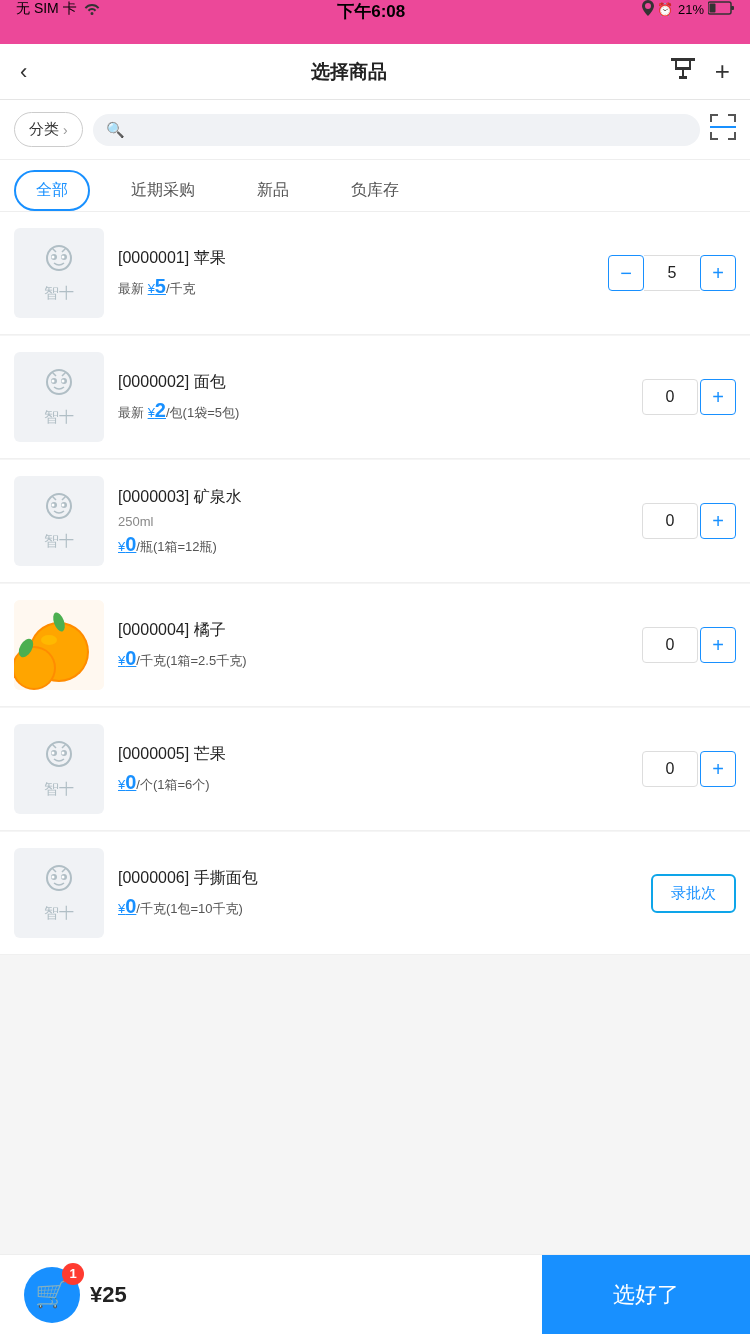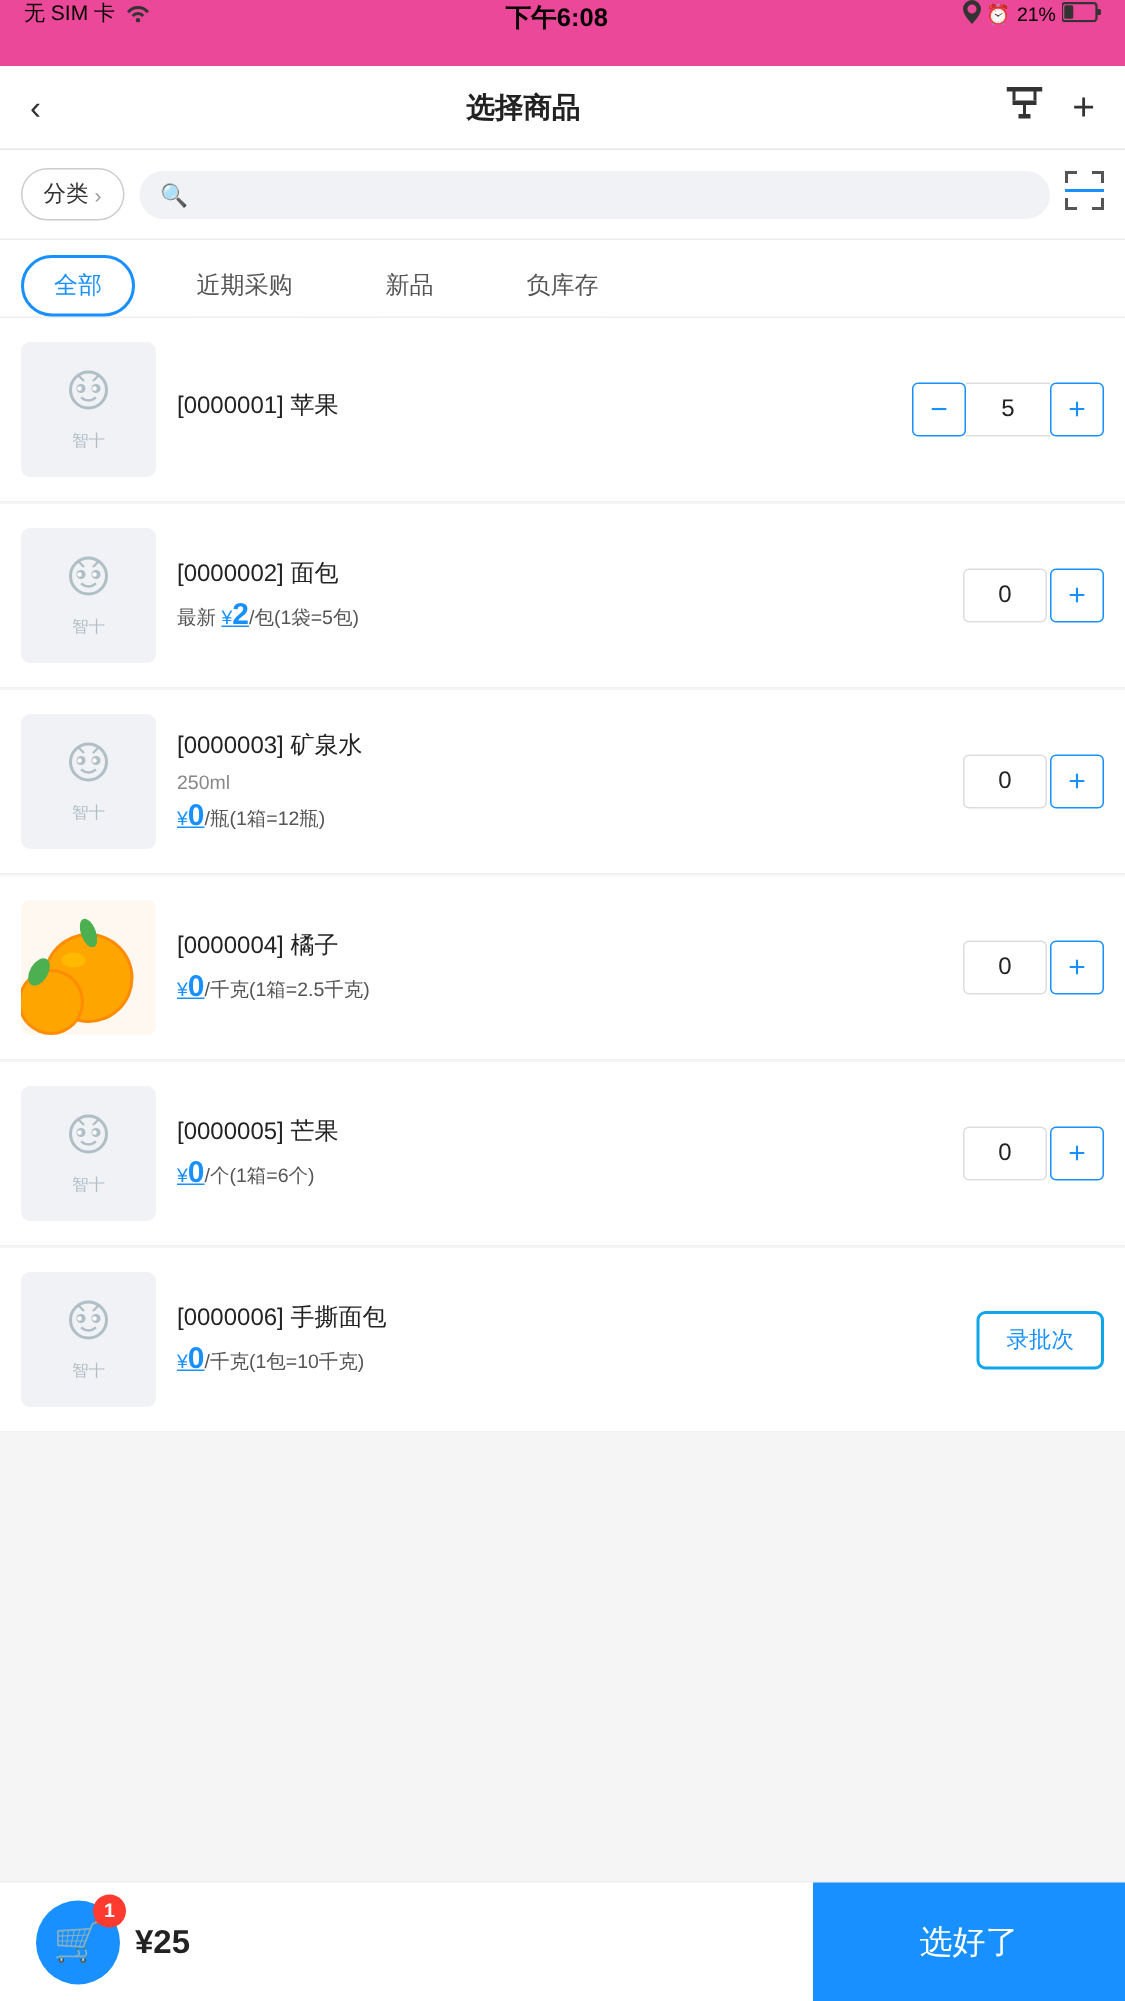--- a/index.html
+++ b/index.html
@@ -139,21 +139,21 @@
       justify-content: center;
       flex-shrink: 0;
       overflow: hidden;
     }
     .owl-logo {
       display: flex;
       flex-direction: column;
       align-items: center;
     }
     .owl-logo .brand-text {
-      font-size: 11px;
+      font-size: 15px;
       color: #b0bec5;
       margin-top: 2px;
     }
     .product-info {
       flex: 1;
       min-width: 0;
     }
     .product-name {
       font-size: 16px;
       color: #222;
@@ -390,20 +390,23 @@
             <circle cx="13" cy="13" r="1.5" fill="#fff"></circle>
             <circle cx="23" cy="13" r="1.5" fill="#fff"></circle>
             <path d="M14 19 Q19 23 24 19" fill="none" stroke="#b0bec5" stroke-width="1.5"></path>
             <path d="M16 8 L12 4 M22 8 L26 4" stroke="#b0bec5" stroke-width="1.5"></path>
           </svg>
         <span class="brand-text">智十</span>
       </div>
     </div>
     <div class="product-info">
       <div class="product-name">[0000001] 苹果</div>
+      <div class="product-price">
+        <span class="price-latest">最新 </span><span class="price-underline"><span class="price-symbol">¥</span><span class="price-num">5</span></span><span class="price-unit">/千克</span>
+      </div>
     </div>
     <div class="qty-control">
       <button class="qty-minus">−</button>
       <input class="qty-input" type="text" value="5" style="">
       <button class="qty-plus">+</button>
     </div>
   </div>
 
   <div class="product-item">
     <div class="product-thumb">

